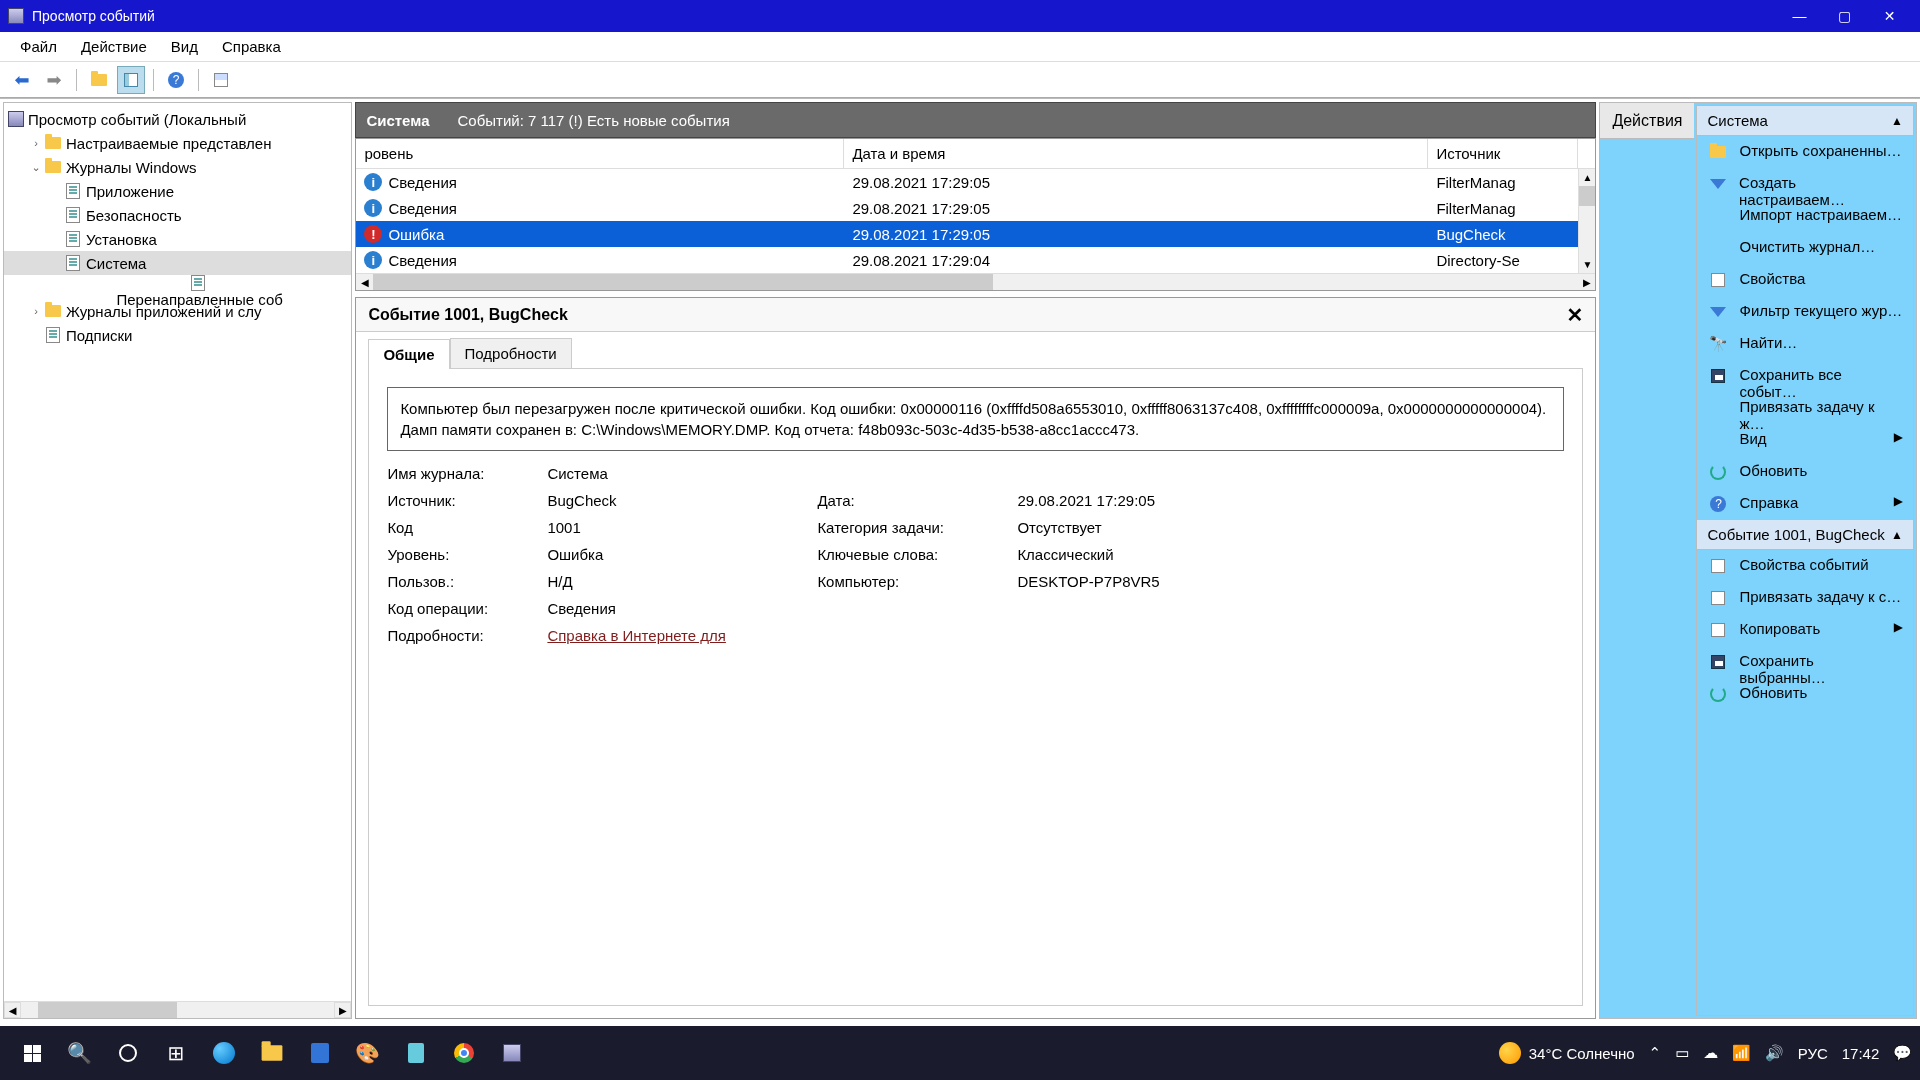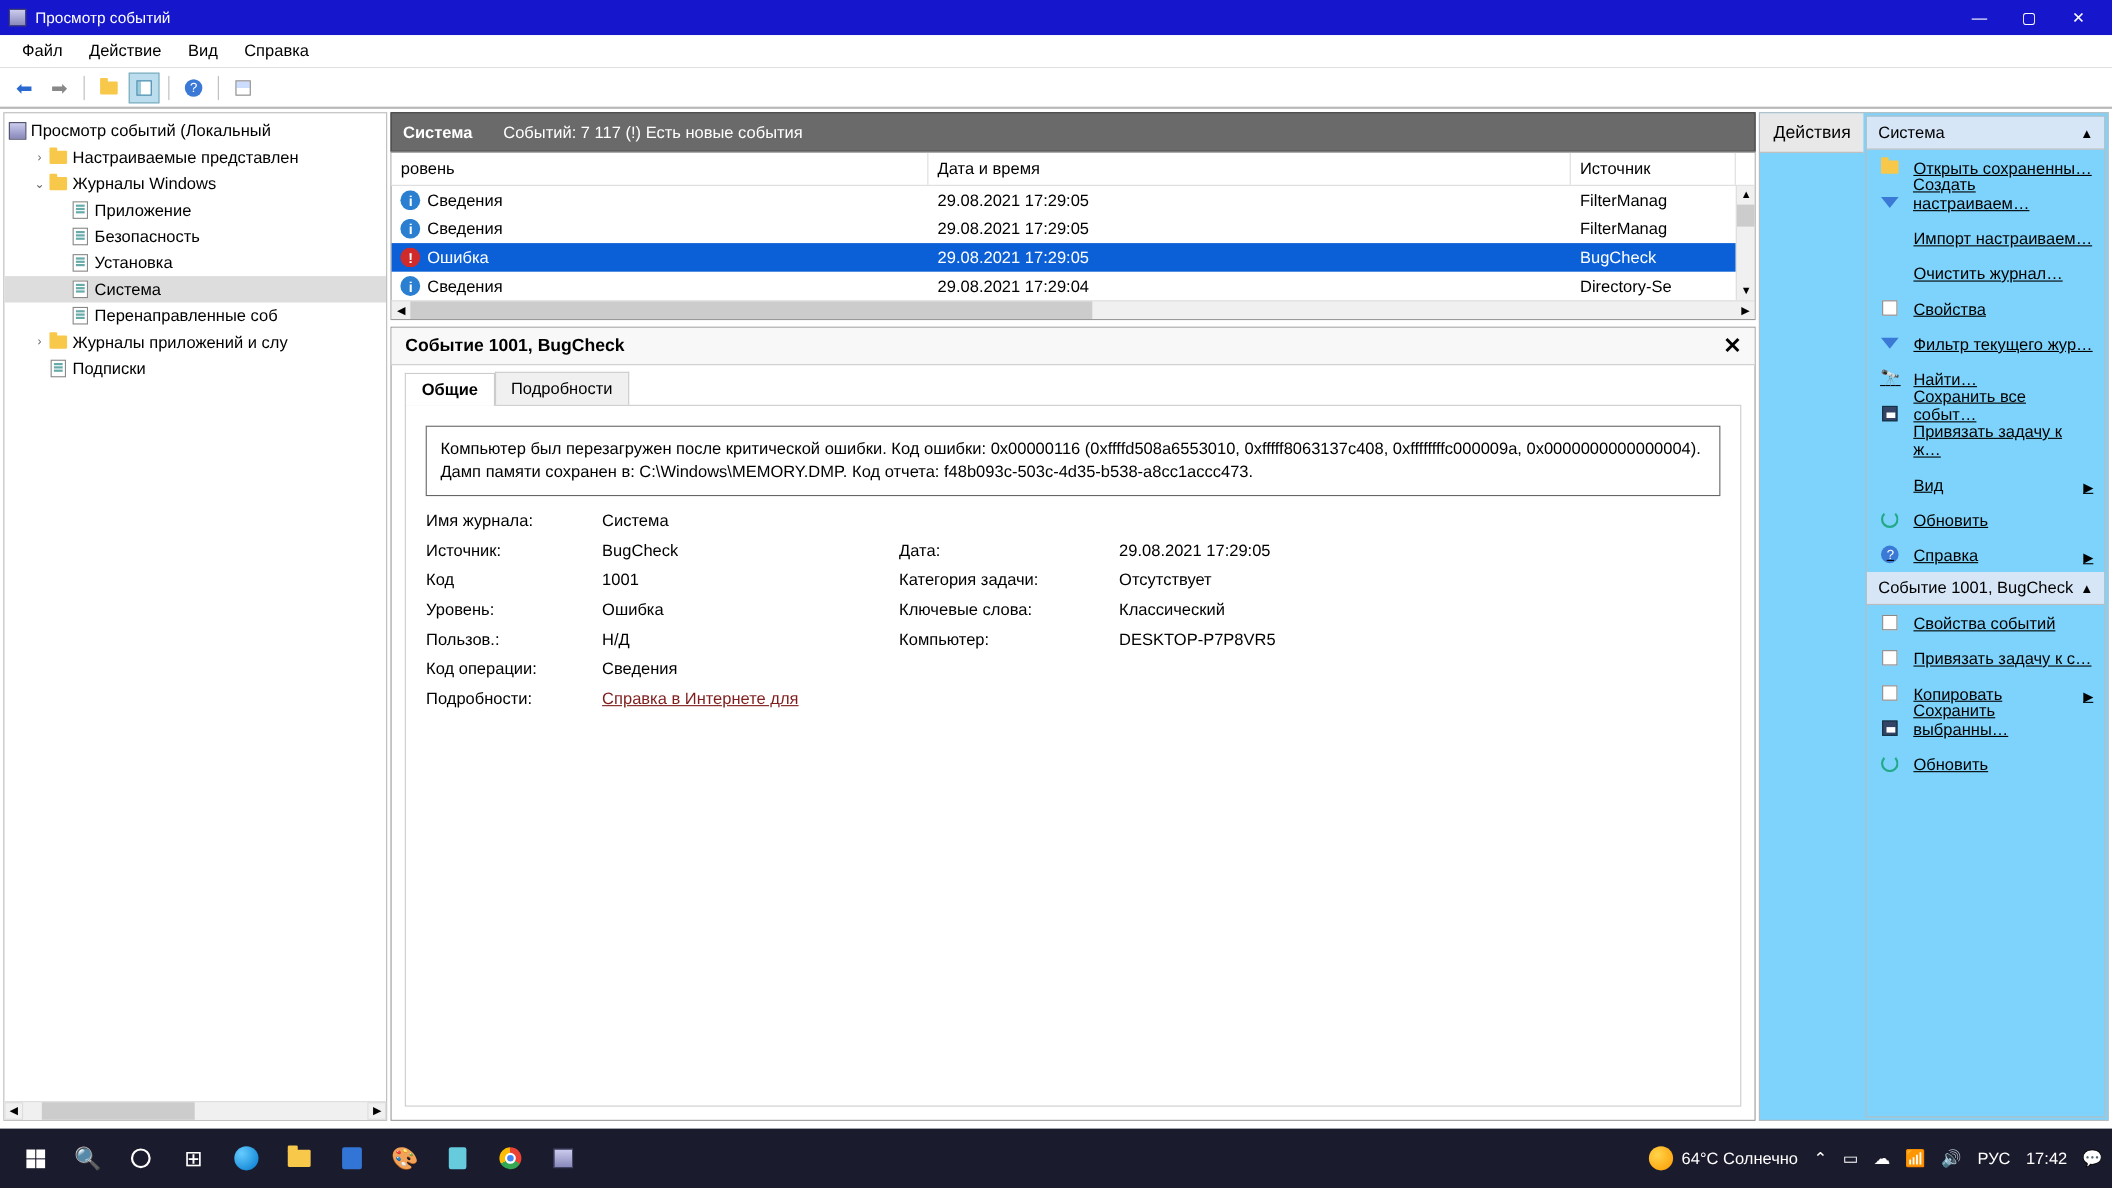--- a/index.html
+++ b/index.html
@@ -73,21 +73,21 @@
 .detail-grid { display: grid; grid-template-columns: 160px 270px 200px 280px; row-gap: 10px; }
 .detail-grid .lab { }
 .detail-link { color: #7f1d1d; text-decoration: underline; }
 
 
 .actions-panel { width: 320px; margin: 3px; background: #7dd3fc; display: flex; flex-direction: row; border: 1px solid #bbb; }
 .actions-title { height: 36px; background: #e8e8e8; border-bottom: 1px solid #bbb; padding: 0 12px; display: flex; align-items: center; font-size: 16px; }
 .actions-body { flex: 1; overflow: auto; border: 1px solid #bbb; margin: 2px; }
 .actions-section { background: #d6e6f7; padding: 6px 10px; display: flex; align-items: center; font-size: 15px; border-bottom: 1px solid #bbb; }
 .actions-section .collapse { margin-left: auto; font-size: 12px; }
-.action-item { display: flex; align-items: flex-end; padding: 6px 10px; font-size: 15px; height: 32px; text-decoration: underline; }
+.action-item { display: flex; align-items: flex-start; padding: 6px 10px; font-size: 15px; height: 32px; }
 .action-icon { width: 22px; height: 20px; margin-right: 10px; display: inline-flex; align-items: center; justify-content: center; }
 .action-arrow { margin-left: auto; font-size: 12px; }
 
 
 .taskbar { position: absolute; bottom: 0; left: 0; right: 0; height: 54px; background: #1b1b2e; display: flex; align-items: center; padding: 0 8px; color: #fff; }
 .tb-icon { width: 48px; height: 40px; display: flex; align-items: center; justify-content: center; font-size: 20px; }
 .taskbar .right { margin-left: auto; display: flex; align-items: center; gap: 14px; font-size: 15px; }
 .weather { display: flex; align-items: center; gap: 8px; }
 .weather-icon { width: 22px; height: 22px; border-radius: 50%; background: radial-gradient(circle at 35% 35%, #ffd54a, #ff9800); }
 
@@ -190,21 +190,21 @@
           </span>
           <span>Установка</span>
         </div>
         <div class="tree-node selected" style="padding-left: 44px;">
           <span class="tree-toggle"></span>
           <span class="tree-icon">
             <span class="ico-log"></span>
           </span>
           <span>Система</span>
         </div>
-        <div class="tree-node" style="padding-left: 44px;">
+        <div class="tree-node" style="padding-left: 44px; flex-direction: column;">
           <span class="tree-toggle"></span>
           <span class="tree-icon">
             <span class="ico-log"></span>
           </span>
           <span>Перенаправленные соб</span>
         </div>
         <div class="tree-node" style="padding-left: 24px;">
           <span class="tree-toggle">›</span>
           <span class="tree-icon">
             <span class="ico-folder"></span>
@@ -481,21 +481,21 @@
         <span style="position:absolute;inset:5px;background:#4285f4;border-radius:50%;border:2px solid #fff"></span>
       </span>
     </div>
   <div class="tb-icon">
       <span style="width:18px;height:18px;background:linear-gradient(#cce,#88b);border:1px solid #446"></span>
     </div>
 
   <div class="right">
     <div class="weather">
       <span class="weather-icon"></span>
-      <span>64°C  Солнечно</span>
+      <span>34°C  Солнечно</span>
     </div>
     <span>⌃</span>
     <span>▭</span>
     <span>☁</span>
     <span>📶</span>
     <span>🔊</span>
     <span>РУС</span>
     <span>17:42</span>
     <span>💬</span>
   </div>

